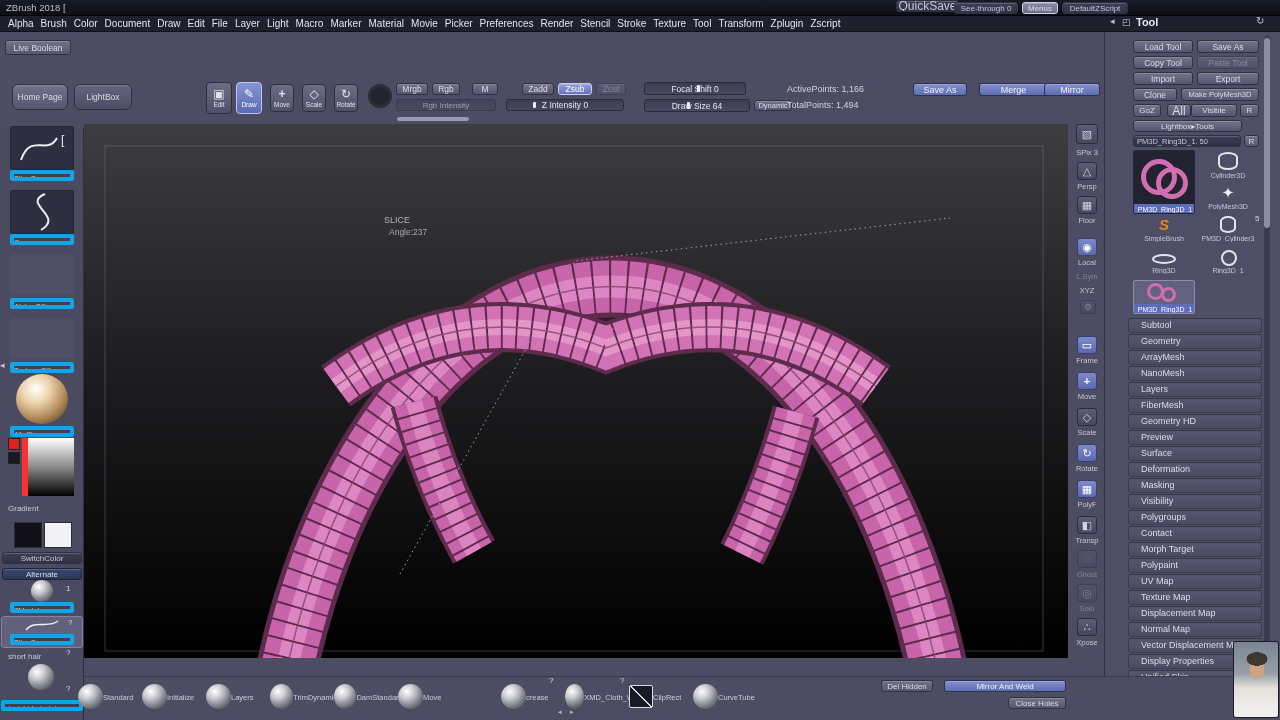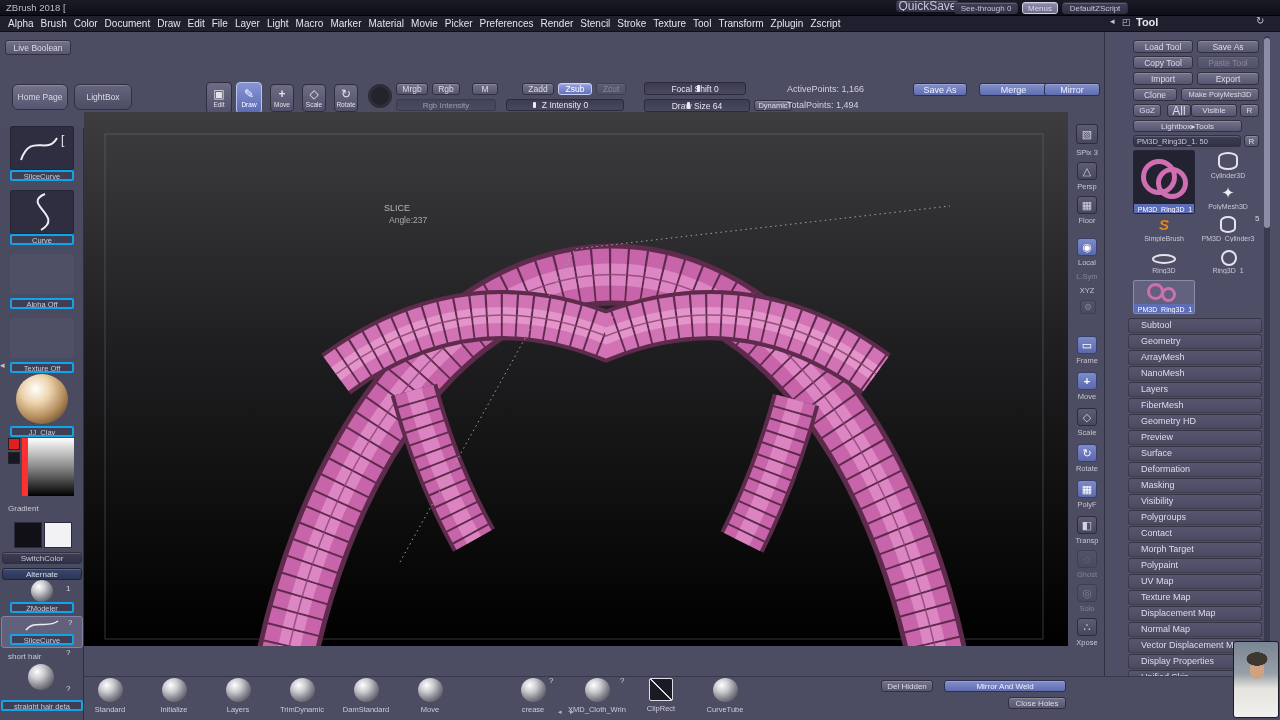--- a/index.html
+++ b/index.html
@@ -14,32 +14,32 @@
   .btn.dark{background:linear-gradient(#3e3e56,#303046);color:#c6c6d6}
   .btn.big{border-radius:6px;font-size:8.5px}
   .tool-big{position:absolute;display:flex;flex-direction:column;align-items:center;justify-content:center;gap:1px;background:linear-gradient(#6c6c84,#50506a);border:1px solid #2e2e3e;border-radius:4px;color:#e2e2ec;font-size:6.5px}
   .tool-big .g{font-size:12px;line-height:12px}
   .tool-big.on{background:linear-gradient(#8794d4,#5c6ab2);border-color:#bcc4ea;color:#fff}
   .slider{position:absolute;background:linear-gradient(#3c3c52,#484860);border:1px solid #2a2a3a;border-radius:3px;color:#e4e4ee;font-size:8.5px;display:flex;align-items:center;justify-content:center;overflow:hidden}
   .slider.dim{opacity:.5}
   .knob{position:absolute;top:2px;bottom:2px;width:3px;background:#ecedf4;border-radius:1px}
   .ptstext{position:absolute;color:#d2d2de;font-size:9px;white-space:nowrap}
   .menu-item{color:#e4e4ec;font-size:10px;white-space:nowrap}
-  .thumb-label{position:absolute;height:11px;background:#3e3e54;border:2px solid #0ea5e9;border-radius:2px;color:#ccccde;font-size:7.5px;line-height:9px;text-align:center;overflow:hidden;white-space:nowrap}
+  .thumb-label{position:absolute;height:11px;background:#3e3e54;border:4px solid #0ea5e9;border-radius:2px;color:#ccccde;font-size:7.5px;line-height:9px;overflow:hidden;white-space:nowrap}
   .thumbbox{position:absolute;background:#2e2e40;border:1px solid #26263a;border-radius:2px;display:flex;align-items:center;justify-content:center;overflow:hidden}
   .sphere{border-radius:50%;background:radial-gradient(circle at 35% 30%,#ffffff,#cacad0 30%,#8e8e96 55%,#3e3e46 92%)}
   .shelficon{position:absolute;background:linear-gradient(#5c5c76,#46465e);border:1px solid #2c2c3c;border-radius:3px;color:#d2d2e0;font-size:11px;display:flex;align-items:center;justify-content:center}
   .shelficon.blue{background:linear-gradient(#7e8bc9,#5a68ae);color:#fff;border-color:#39406a}
   .shelficon.dim{opacity:.4}
   .shelf-label{position:absolute;width:38px;font-size:7.5px;color:#c6c6d6;text-align:center}
   .shelf-label.dim{opacity:.45}
   .section-row{position:absolute;left:1128px;width:134px;height:15px;background:linear-gradient(#56566e,#4a4a62);border:1px solid rgba(0,0,0,.28);border-radius:3px;color:#dedee8;font-size:9px;line-height:13px;padding-left:12px;overflow:hidden;white-space:nowrap}
   .tp-label{position:absolute;font-size:7px;color:#c8c8da;text-align:center;overflow:hidden;white-space:nowrap}
   .badge{position:absolute;color:#d8d8e6;font-size:8px}
-  .brush-item{position:absolute;width:64px;height:36px;display:flex;flex-direction:column;align-items:center}
+  .brush-item{position:absolute;width:64px;height:36px;display:flex;flex-direction:row;align-items:center}
   .brush-item .lab{font-size:7.5px;color:#ccccdc;margin-top:3px;white-space:nowrap;overflow:hidden;max-width:64px}
   .mini-rings{position:absolute;background:#222230;overflow:hidden}
   .mini-rings div{position:absolute;border-radius:50%;border-style:solid;border-color:#cf6fb2}
   .cyl{border:2px solid #e4e4ec;border-radius:50%/30%}
   .ringflat{border:2px solid #e4e4ec;border-radius:50%}
 </style>
 </head>
 <body>
 
 <div id="root">
@@ -186,21 +186,21 @@
   <div class="badge" style="left:68px;top:618px">?</div>
   <div class="thumb-label" style="left:10px;top:634px;width:64px">SliceCurve</div>
 
   <div class="abs" style="left:8px;top:652px;width:56px;font-size:8px;color:#c8c8d8">short hair</div>
   <div class="badge" style="left:66px;top:648px">?</div>
   <div class="sphere abs" style="left:28px;top:664px;width:26px;height:26px;position:absolute"></div>
 
   <div class="badge" style="left:66px;top:684px">?</div>
   <div class="thumb-label" style="left:1px;top:700px;width:82px">straight hair deta</div>
 
-  <div class="abs" style="left:84px;top:112px;width:984px;height:534px;background:#0f766e">
+  <div class="abs" style="left:84px;top:124px;width:984px;height:534px;background:#0f766e">
     <svg width="984" height="534" viewBox="0 0 984 534">
       <defs>
         <linearGradient id="bgGrad" x1="0" y1="0" x2="0" y2="1">
           <stop offset="0" stop-color="#3d3d3f"></stop>
           <stop offset="0.45" stop-color="#1e1e20"></stop>
           <stop offset="1" stop-color="#000000"></stop>
         </linearGradient>
       </defs>
       <rect width="984" height="534" fill="url(#bgGrad)"></rect>
       <rect x="21" y="22" width="938" height="505" fill="none" stroke="#7a7a82" stroke-width="1" opacity="0.45"></rect>

